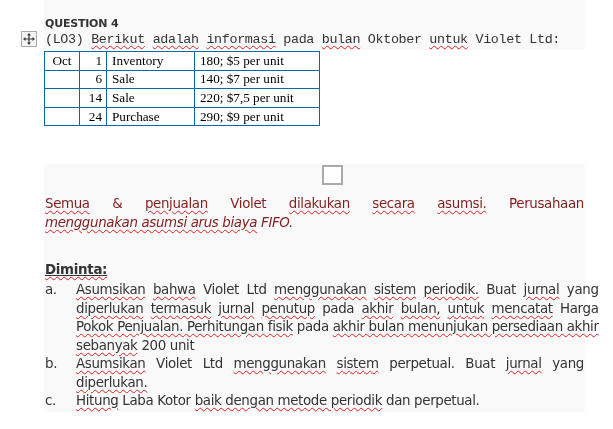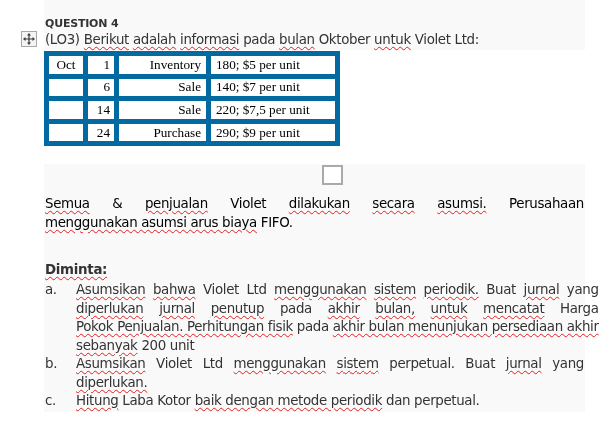--- a/index.html
+++ b/index.html
@@ -8,35 +8,35 @@
     font-family:"DejaVu Sans", sans-serif; color:#333333;
   }
   .page-bg-top { position:absolute; left:44px; top:0; width:541px; height:50px; background:#f9f9f9; }
   .page-bg-bottom { position:absolute; left:44px; top:164px; width:541px; height:248px; background:#f9f9f9; }
   .q-title { position:absolute; left:45px; top:17px; font-size:11px; font-weight:bold; color:#333; letter-spacing:-0.2px; }
   .move-handle {
     position:absolute; left:21px; top:31px; width:16px; height:16px; border:1px solid #a8a8a8;
     background:#f4f4f4; box-sizing:border-box; display:flex; align-items:center; justify-content:center;
   }
   .move-handle svg { width:12px; height:12px; }
-  .intro { position:absolute; left:45px; top:32px; font-size:13.4px; white-space:nowrap; letter-spacing:-0.35px; color:#333; }
+  .intro { position:absolute; left:45px; top:32px; font-size:13.4px; white-space:nowrap; letter-spacing:-0.35px; color:#333;font-family:Liberation Mono, monospace; }
   .sq { text-decoration: underline wavy #e02020; text-decoration-thickness:1px; text-underline-offset:2px; }
   table.inv {
     position:absolute; left:44px; top:51px; border-collapse:collapse;
     font-family:"Liberation Serif", serif; font-size:13.2px; color:#000;
   }
-  table.inv td { border:5px solid #0369a1; height:17.6px; padding:0 5px; line-height:16px; white-space:nowrap;margin-left:20px; }
+  table.inv td { border:1px solid #0369a1; height:17.6px; padding:0 5px; line-height:16px; white-space:nowrap;margin-left:20px; }
   td.c0 { width:24px; text-align:center; }
   td.c1 { width:17px; text-align:right; padding-right:4px !important; }
-  td.c2 { width:77px;text-align:right; }
+  td.c2 { width:77px; }
   td.c3 { width:114px; }
   .end-box { position:absolute; left:322px; top:165px; width:21px; height:20px; border:2px solid #aaaaaa; box-sizing:border-box; background:#fff; }
-  .para { position:absolute; left:45px; width:539px; font-size:13.4px; line-height:19px; letter-spacing:-0.35px; color:#000000; text-align:justify; }
+  .para { position:absolute; left:45px; width:539px; font-size:13.4px; line-height:19px; letter-spacing:-0.35px; color:#7f1d1d; text-align:justify; }
   .just-line { display:flex; justify-content:space-between; white-space:nowrap; }
-  .heading { position:absolute; left:45px; top:262px; font-size:13.4px; font-weight:bold; color:#333; letter-spacing:-0.3px; }
+  .heading { position:absolute; left:45px; top:262px; font-size:13.4px; font-weight:bold; color:#333; letter-spacing:-0.3px;text-decoration:underline; }
   .list { position:absolute; left:45px; top:281px; width:539px; font-size:13.4px; line-height:18.5px; letter-spacing:-0.35px; color:#333; }
   .li { display:flex; }
   .li .mk { width:20px; flex:none; }
   .li .body { flex:1; }
   .li .ln { white-space:nowrap;margin-left:11px; }
   .li .ln.j { display:flex; justify-content:space-between; }
 </style>
 </head>
 <body>
 
@@ -88,21 +88,21 @@
   <div class="just-line" id="para-l1">
       <span class="sq">Semua</span>
       <span>&amp;</span>
       <span class="sq">penjualan</span>
       <span>Violet</span>
       <span class="sq">dilakukan</span>
       <span class="sq">secara</span>
       <span class="sq">asumsi.</span>
       <span>Perusahaan</span>
     </div>
-  <div id="para-l2" style="white-space:nowrap;"><span class="sq">menggunakan asumsi arus biaya</span><span> FIFO.</span></div>
+  <div id="para-l2" style="white-space:nowrap;font-style:italic;"><span class="sq">menggunakan asumsi arus biaya</span><span> FIFO.</span></div>
 </div>
 
 <div class="heading">
   <span class="sq">Diminta:</span>
 </div>
 
 <div class="list" id="req-list">
     <div class="li">
       <div class="mk">a.</div>
       <div class="body">
@@ -113,20 +113,21 @@
           <span>Ltd</span>
           <span class="sq">menggunakan</span>
           <span class="sq">sistem</span>
           <span class="sq">periodik.</span>
           <span>Buat</span>
           <span class="sq">jurnal</span>
           <span>yang</span>
         </div>
         <div class="ln j">
           <span class="sq">diperlukan</span>
+          <span class="sq">termasuk</span>
           <span class="sq">jurnal</span>
           <span class="sq">penutup</span>
           <span>pada</span>
           <span class="sq">akhir</span>
           <span class="sq">bulan,</span>
           <span class="sq">untuk</span>
           <span class="sq">mencatat</span>
           <span>Harga</span>
         </div>
         <div class="ln"><span class="sq">Pokok Penjualan. Perhitungan fisik</span><span> pada </span><span class="sq">akhir bulan menunjukan persediaan akhir</span></div>

